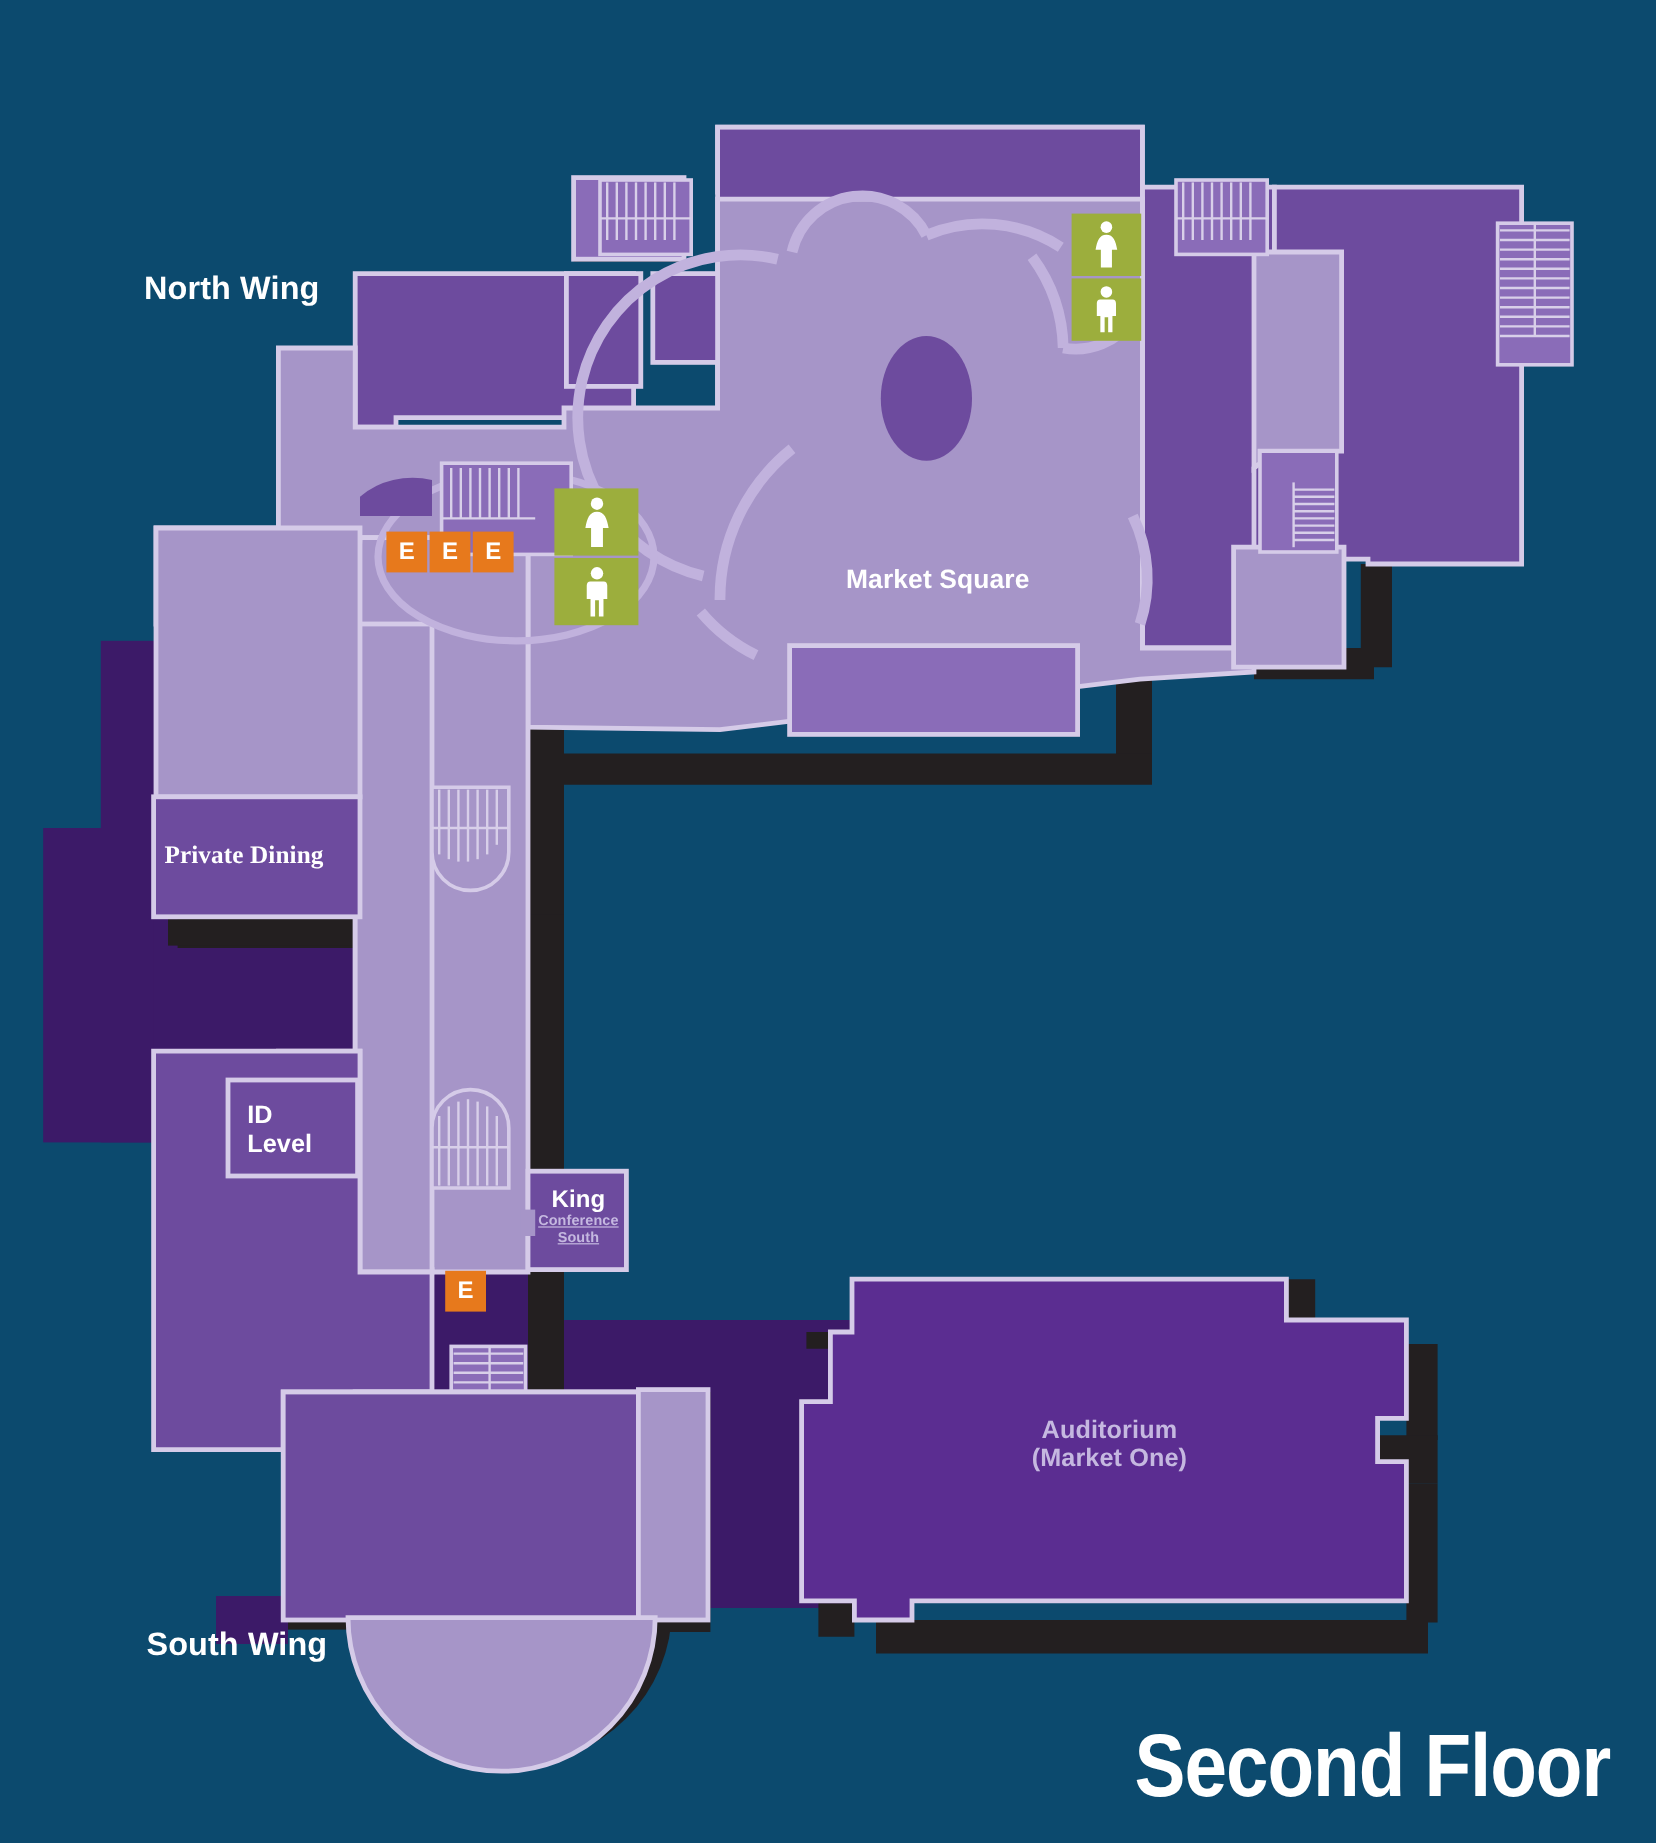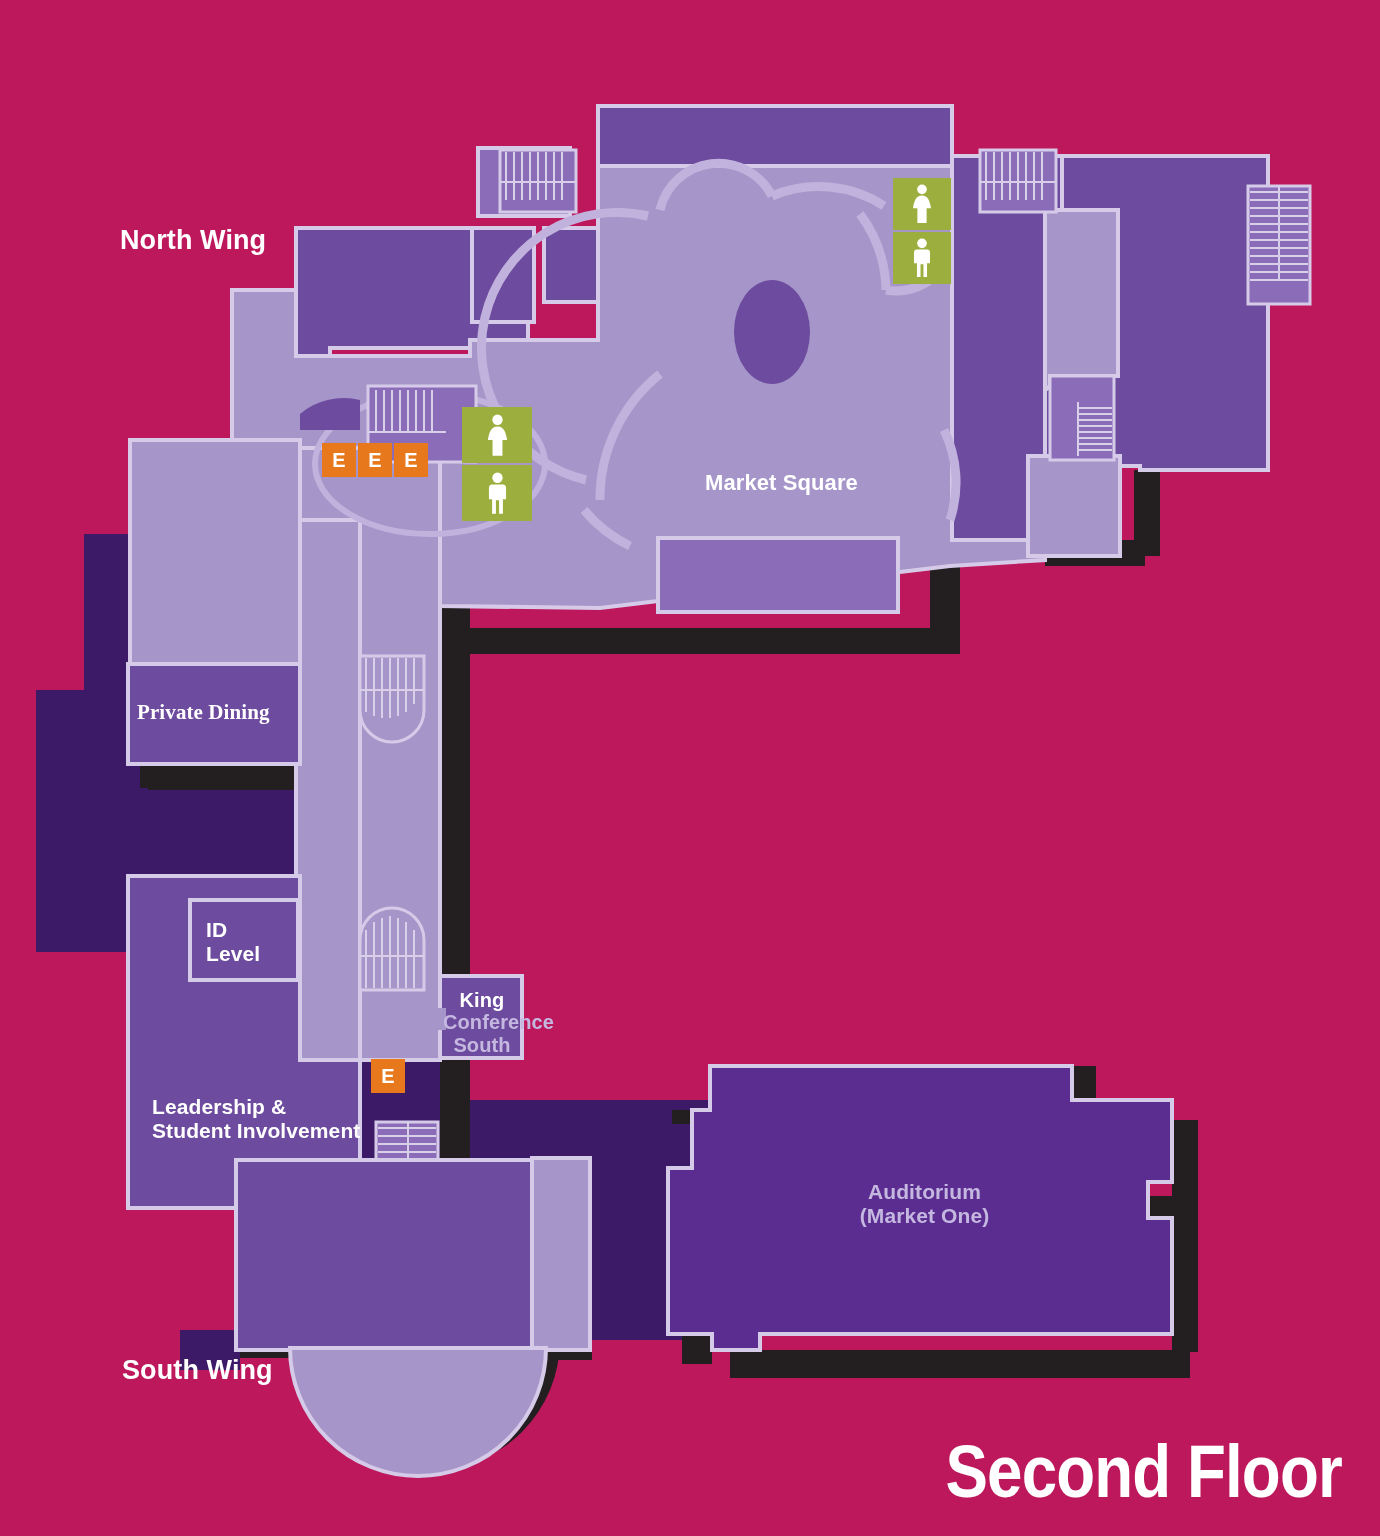--- a/index.html
+++ b/index.html
@@ -1,26 +1,26 @@
 <!DOCTYPE html>
 <html><head>
 <meta charset="utf-8">
 <style>
   html,body{margin:0;padding:0;background:#4f2486;}
   body{width:1380px;height:1536px;overflow:hidden;
        font-family:"Liberation Sans","DejaVu Sans",sans-serif;}
-  #map-root{position:relative;width:1380px;height:1536px;background:#be185d;}
+  #map-root{position:relative;width:1380px;height:1536px;background:#0c4a6e;}
   svg.floorplan{position:absolute;left:0;top:0;width:1380px;height:1536px;display:block;}
 
   .maplabel{position:absolute;color:#ffffff;font-weight:bold;line-height:1.12;
             letter-spacing:.1px;pointer-events:none;}
   .wing-label{font-size:27px;}
   .room-label{font-size:21px;}
   .room-label.dim{color:#c5b8e0;}
-  .sub-label{font-size:20px;font-weight:bold;color:#c5b8e0;}
+  .sub-label{font-size:12px;font-weight:bold;color:#c5b8e0;text-decoration:underline;}
   .center{text-align:center;}
 
   #lbl-north{left:120px;top:225px;}
   #lbl-south{left:122px;top:1355px;}
   #lbl-market{left:705px;top:471px;font-size:22px;}
   #lbl-private{left:137px;top:701px;font-family:Liberation Serif, serif;}
   #lbl-id{left:206px;top:918px;}
   #lbl-king{left:443px;top:989px;width:78px;}
   #lbl-leader{left:152px;top:1095px;}
   #lbl-aud{left:857px;top:1180px;width:135px;}
@@ -288,24 +288,20 @@
     <div>ID</div>
     <div>Level</div>
   </div>
 
   <div class="maplabel center" id="lbl-king">
     <div class="room-label" style="font-size:20px;">King</div>
     <div class="sub-label">Conference</div>
     <div class="sub-label">South</div>
   </div>
 
-  <div class="maplabel room-label" id="lbl-leader">
-    <div>Leadership &amp;</div>
-    <div>Student Involvement</div>
-  </div>
 
   <div class="maplabel room-label dim center" id="lbl-aud">
     <div>Auditorium</div>
     <div>(Market One)</div>
   </div>
 
 
   <div id="title">Second Floor</div>
 
   <div id="markers-layer">

